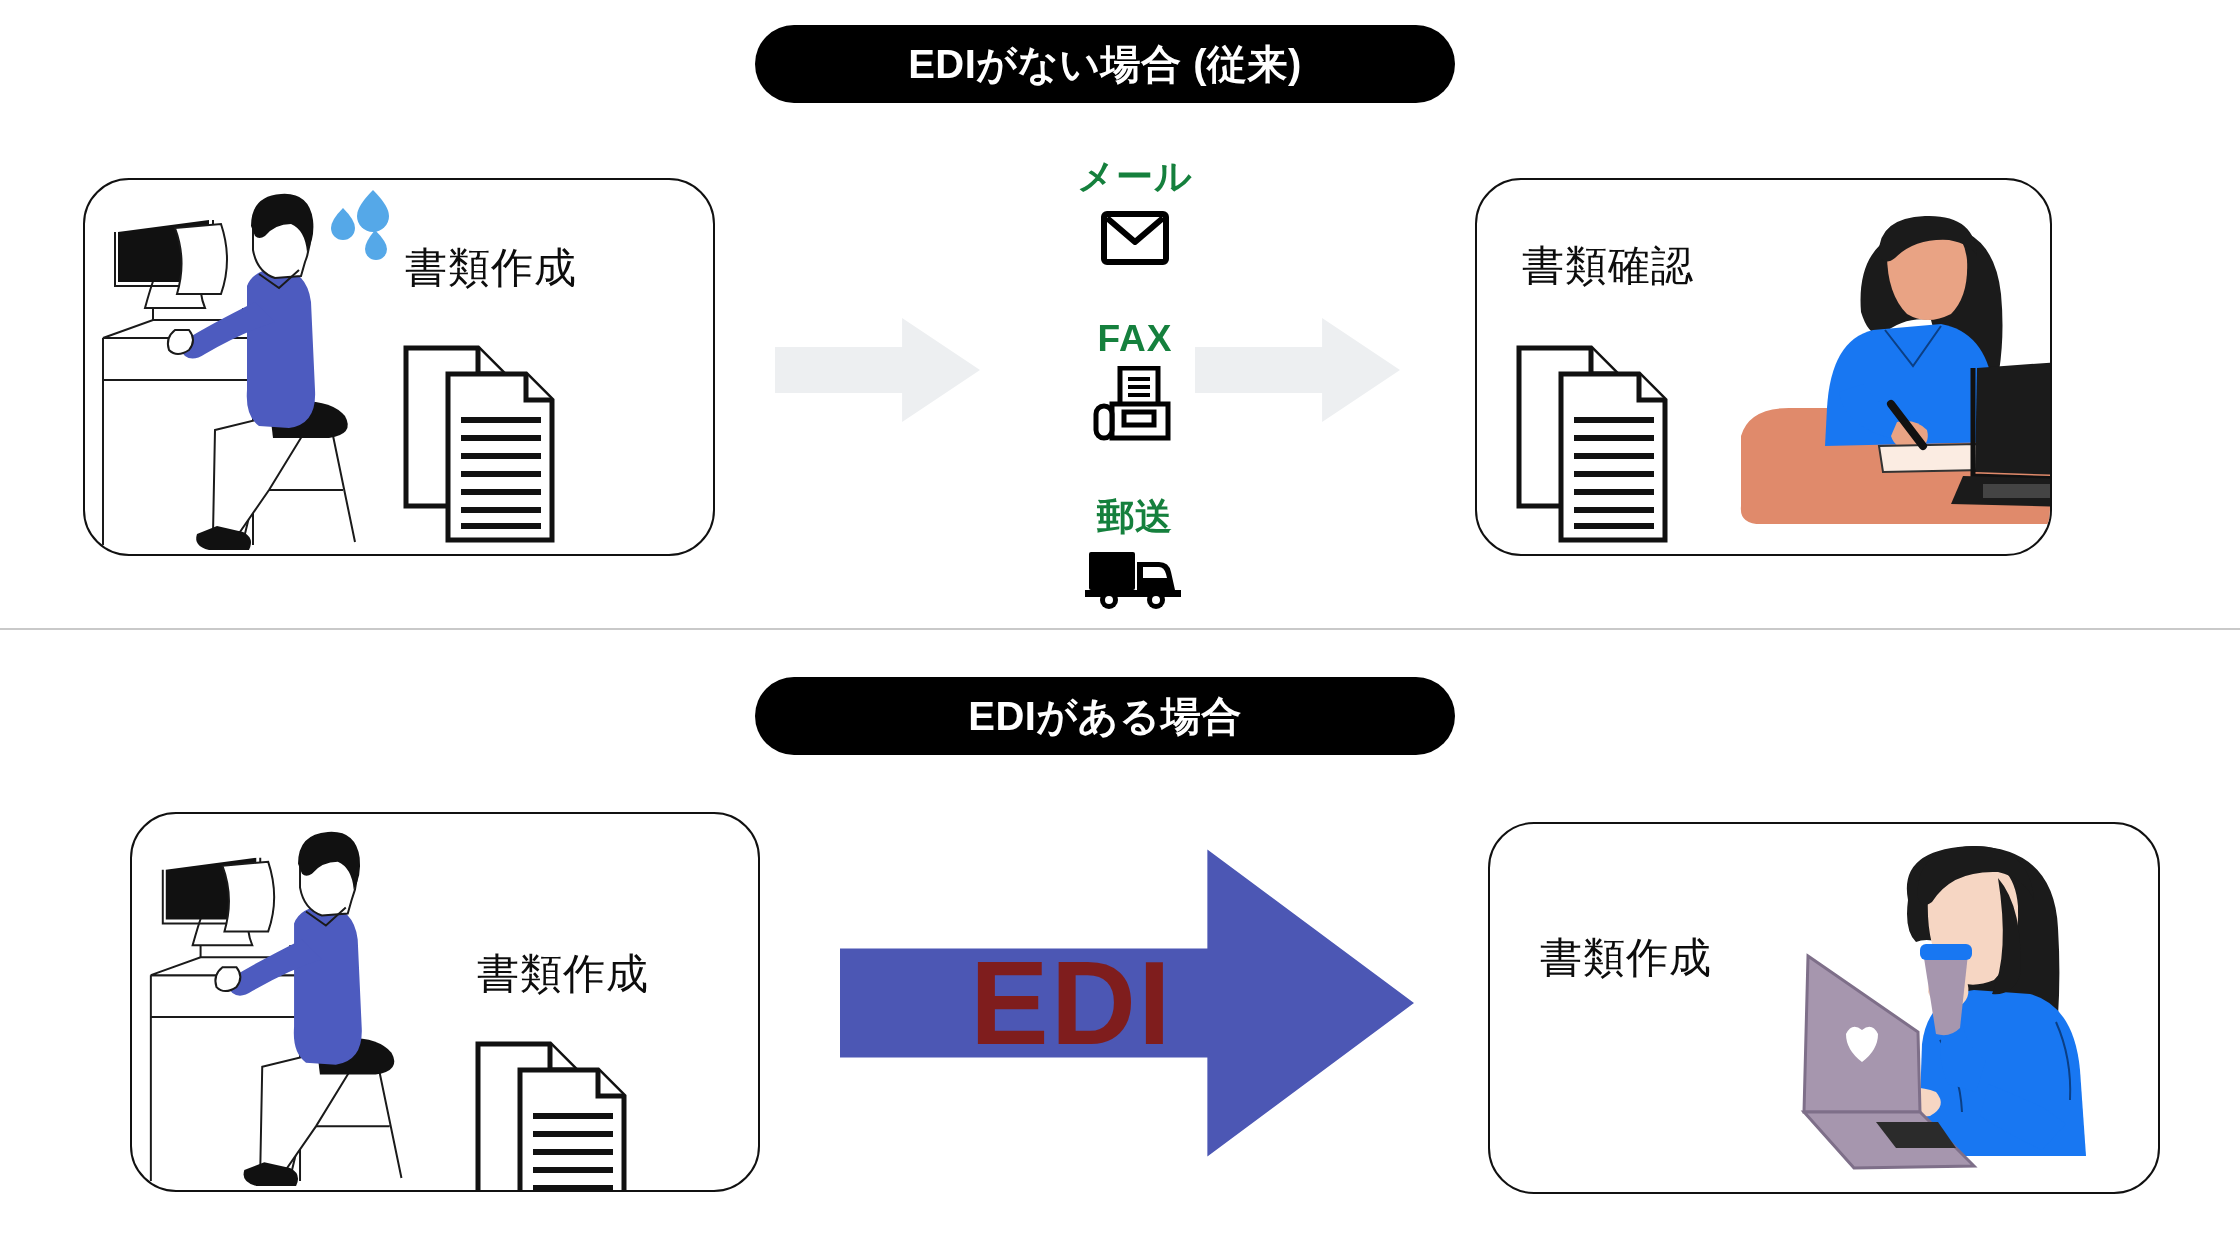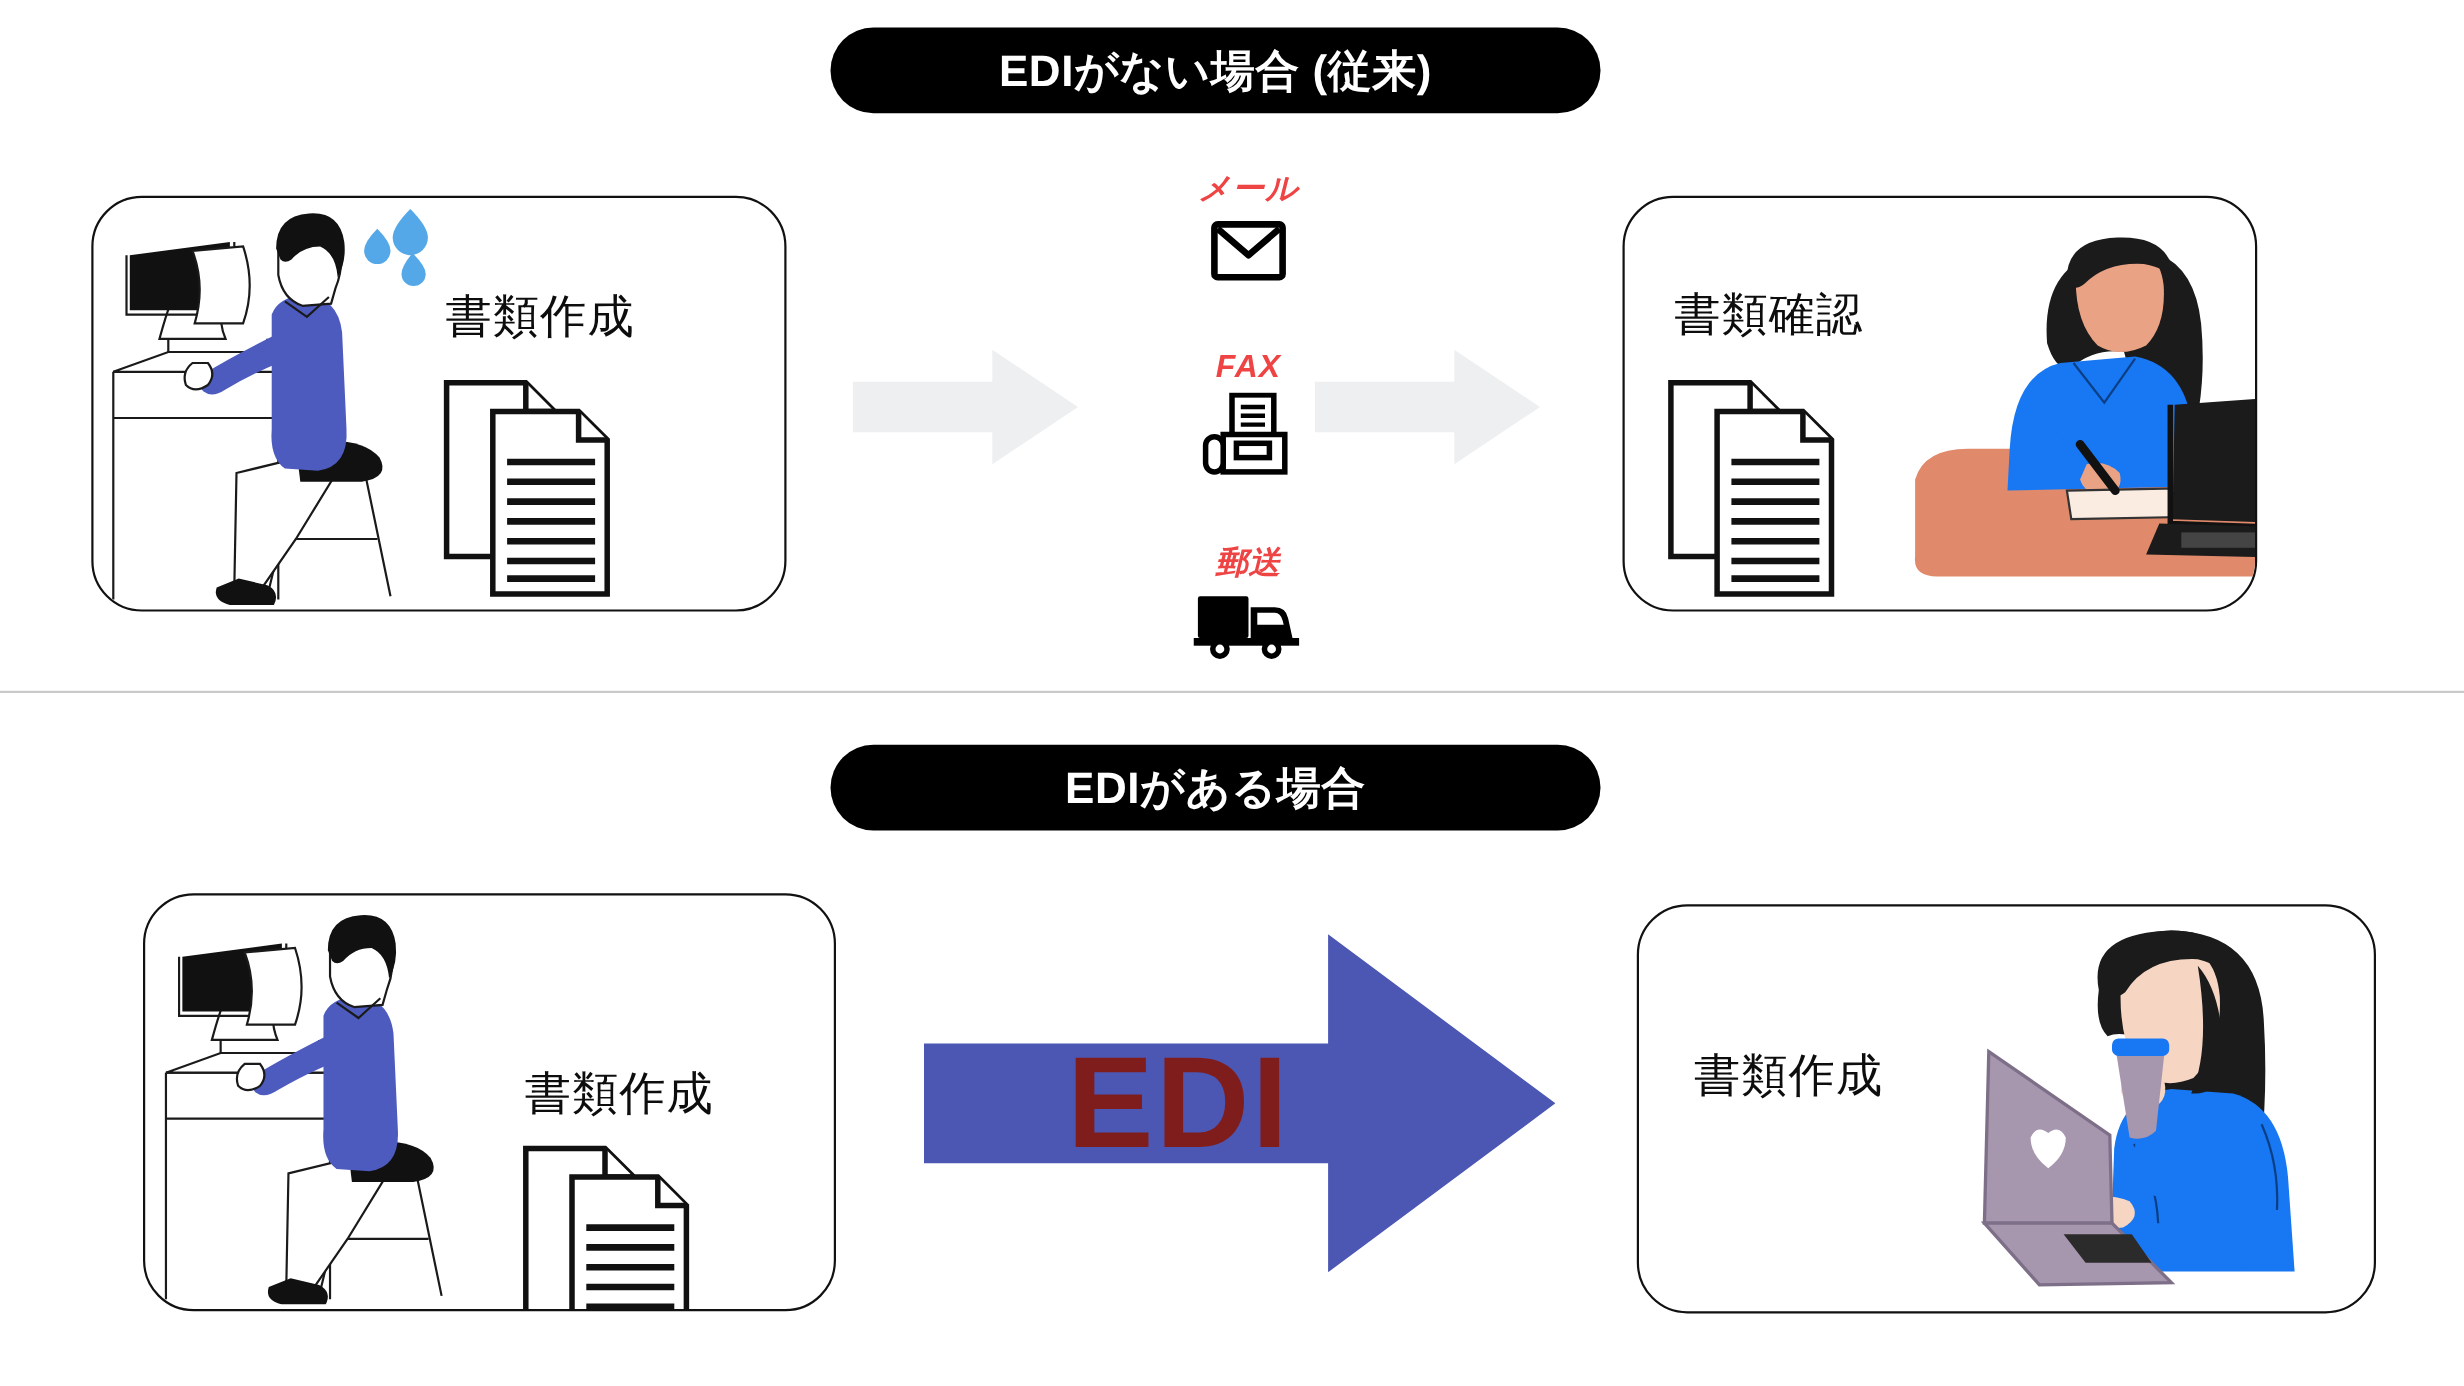--- a/index.html
+++ b/index.html
@@ -46,32 +46,31 @@
   #card-bl{left:130px;top:812px;width:630px;height:380px;}
   #card-br{left:1488px;top:822px;width:672px;height:372px;}
 
   .card-label{
     position:absolute;
     font-size:42px;
     color:#0d0d0d;
     font-weight:500;
     white-space:nowrap;
     letter-spacing:1px;
-    margin-top:20px;
   }
 
   
   .channel{
     position:absolute;
     display:flex;flex-direction:column;align-items:center;
     width:200px;
   }
   .channel .ch-label{
-    font-size:29px;font-weight:700;color:#ef4444;letter-spacing:1px;
-    margin-bottom:6px;white-space:nowrap;font-style:italic;
+    font-size:37px;font-weight:700;color:#15803d;letter-spacing:1px;
+    margin-bottom:6px;white-space:nowrap;
   }
   #ch-mail{left:1035px;top:152px;}
   #ch-fax{left:1035px;top:318px;}
   #ch-post{left:1035px;top:492px;}
 
   
   .gray-arrow{
     position:absolute;
     background:#EDEFF1;
     clip-path:polygon(0% 28%,62% 28%,62% 0%,100% 50%,62% 100%,62% 72%,0% 72%);

